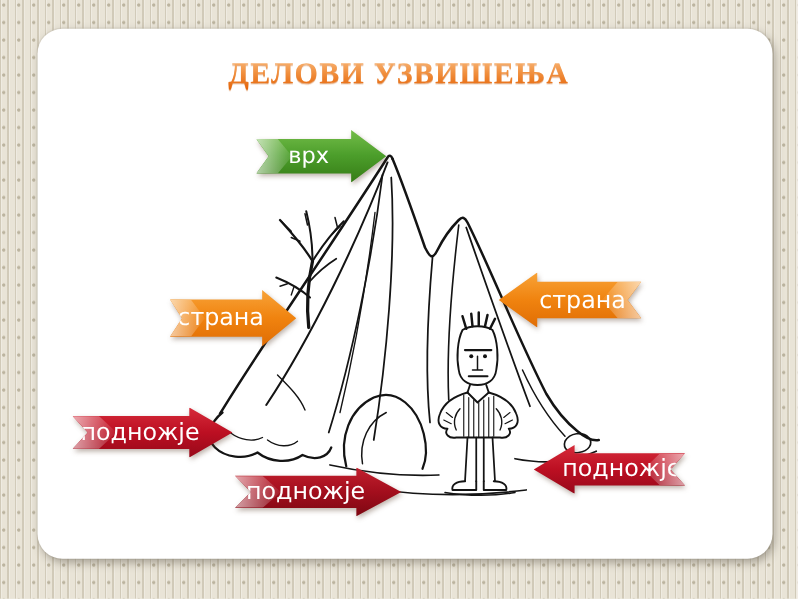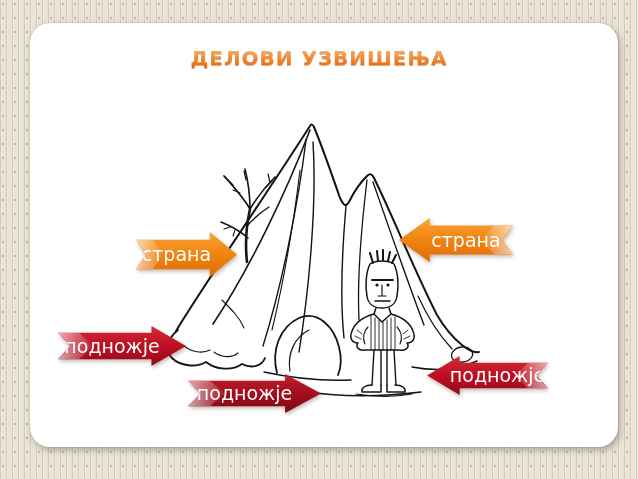--- a/index.html
+++ b/index.html
@@ -16,26 +16,27 @@
       radial-gradient(circle at 3px 4px, rgba(150,140,112,.55) 1px, transparent 1.6px);
     background-size:auto, 12px 14px;
   }
   .card{
     position:absolute;left:30px;top:23px;width:588px;height:424px;
     background:#ffffff;border-radius:20px;
     box-shadow:2px 3px 7px rgba(90,85,70,.45), 0 0 0 1px rgba(200,195,180,.35);
   }
   .title{
     position:absolute;left:0;top:46px;width:638px;margin:0;
-    text-align:center;font-size:20px;font-weight:bold;letter-spacing:1px;
+    text-align:center;font-size:24px;font-weight:bold;letter-spacing:1px;
     color:#ed6d15;
     background:linear-gradient(180deg,#f9bc80 0%,#f1903f 45%,#e45f02 100%);
     -webkit-background-clip:text;background-clip:text;
     -webkit-text-fill-color:transparent;
     filter:drop-shadow(0 1px 0 rgba(205,95,10,.55));
+    font-family:Liberation Serif, serif;
   }
   .illustration{position:absolute;left:0;top:0;width:638px;height:479px;}
   .arrow{position:absolute;filter:drop-shadow(1.5px 2.5px 2px rgba(80,50,30,.38));}
   .arrow-shape{
     position:relative;width:100%;height:100%;box-sizing:border-box;
     display:flex;align-items:center;justify-content:center;
   }
   .dir-right{
     clip-path:polygon(0 17%,73% 17%,73% 0,100% 50%,73% 100%,73% 83%,0 83%,9.5% 50%);
     padding-right:28px;padding-left:8px;
@@ -118,20 +119,26 @@
       <path d="M400,344 C403,338 401,331 397,327" stroke-width="1.1"></path>
       <path d="M371,316 L371,349 M375,318 L375,350 M379,320 L379,350 M383,322 L383,350 M387,320 L387,350 M391,318 L391,350 M395,317 L395,349" stroke-width="0.9"></path>
       <path d="M357,330 L362,334 M355,336 L361,339 M408,330 L403,334 M410,336 L404,339" stroke-width="0.9"></path>
       <path d="M374,350 L372,385 M381,350 L381,385 M387,350 L387,385 M394,350 L396,385" stroke-width="1.4"></path>
       <path d="M372,385 C365,385 361,388 362,392 L381,392 L381,385"></path>
       <path d="M387,385 L387,392 L405,392 C406,388 402,385 395,385"></path>
       <path d="M356,394 C374,397 396,397 412,394" stroke-width="1.2"></path>
     </g>
   </svg>
 
+  <div class="arrow arrow-peak" style="left:205px;top:104px;width:104px;height:42px;">
+    <div class="arrow-shape dir-right green">
+      <span class="sheen"></span>
+      <span class="arrow-label">врх</span>
+    </div>
+  </div>
 
   <div class="arrow" style="left:136px;top:232px;width:101px;height:45px;">
     <div class="arrow-shape dir-right orange">
       <span class="sheen"></span>
       <span class="arrow-label">страна</span>
     </div>
   </div>
 
   <div class="arrow" style="left:399px;top:218px;width:114px;height:44px;">
     <div class="arrow-shape dir-left orange">

